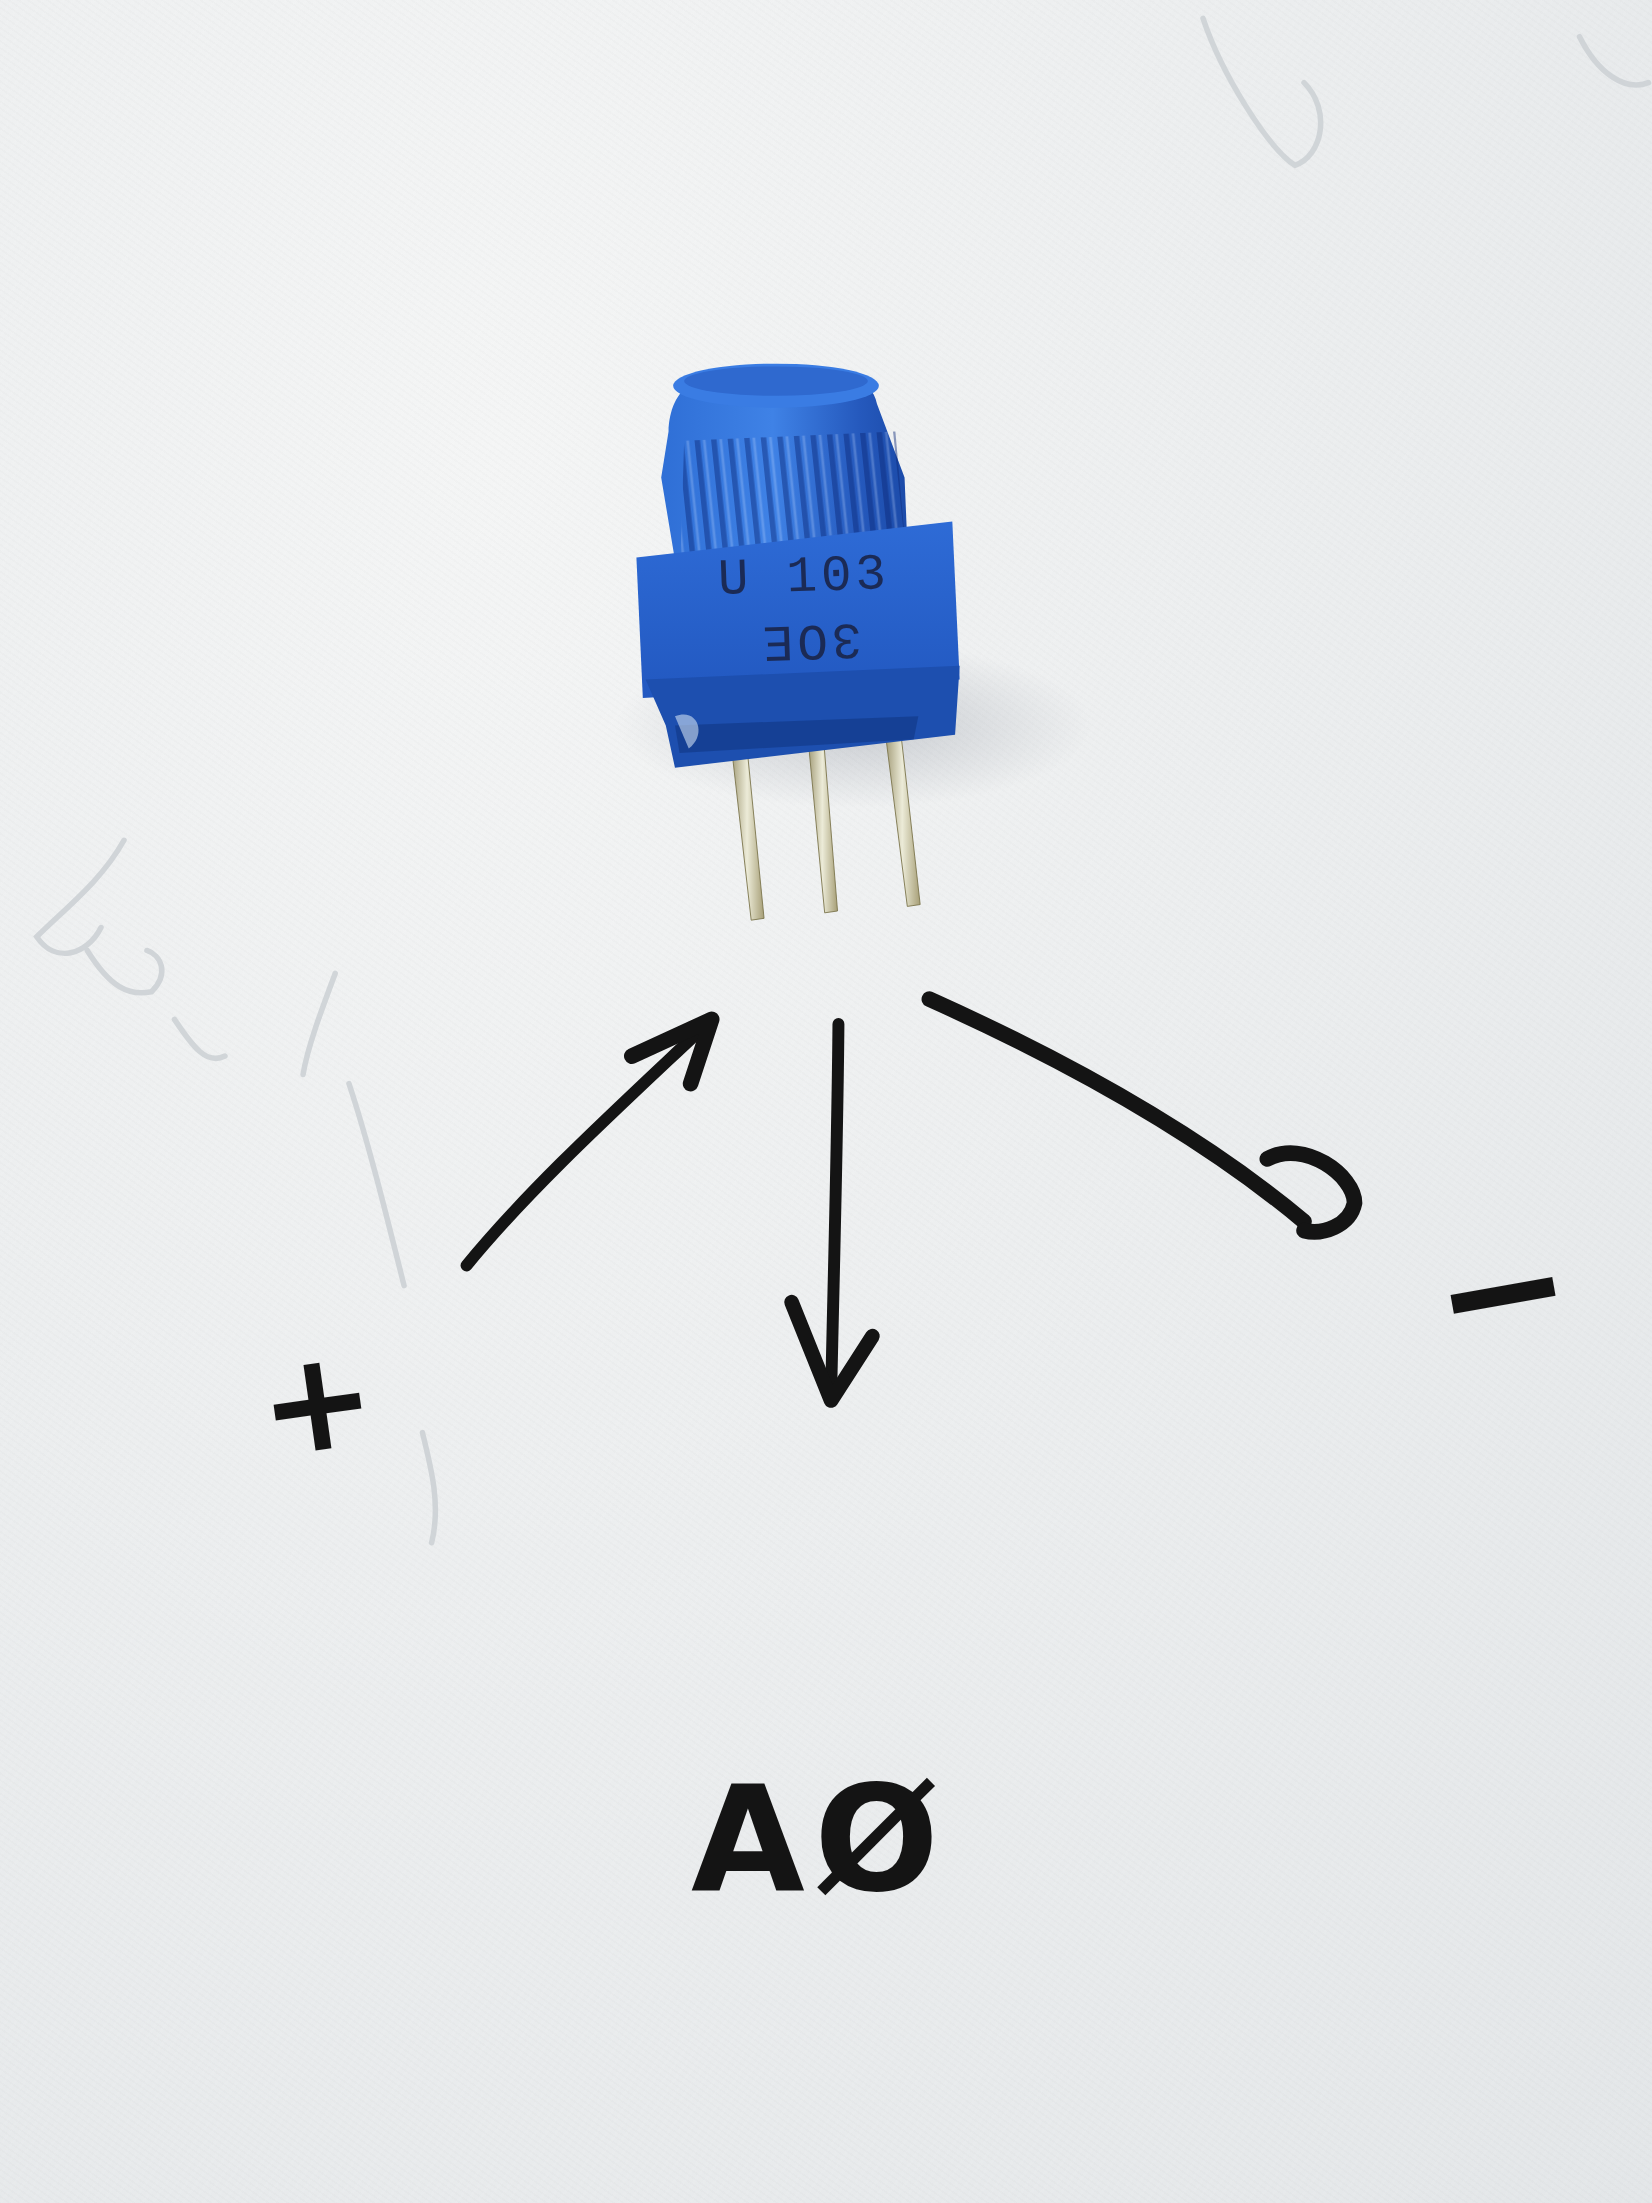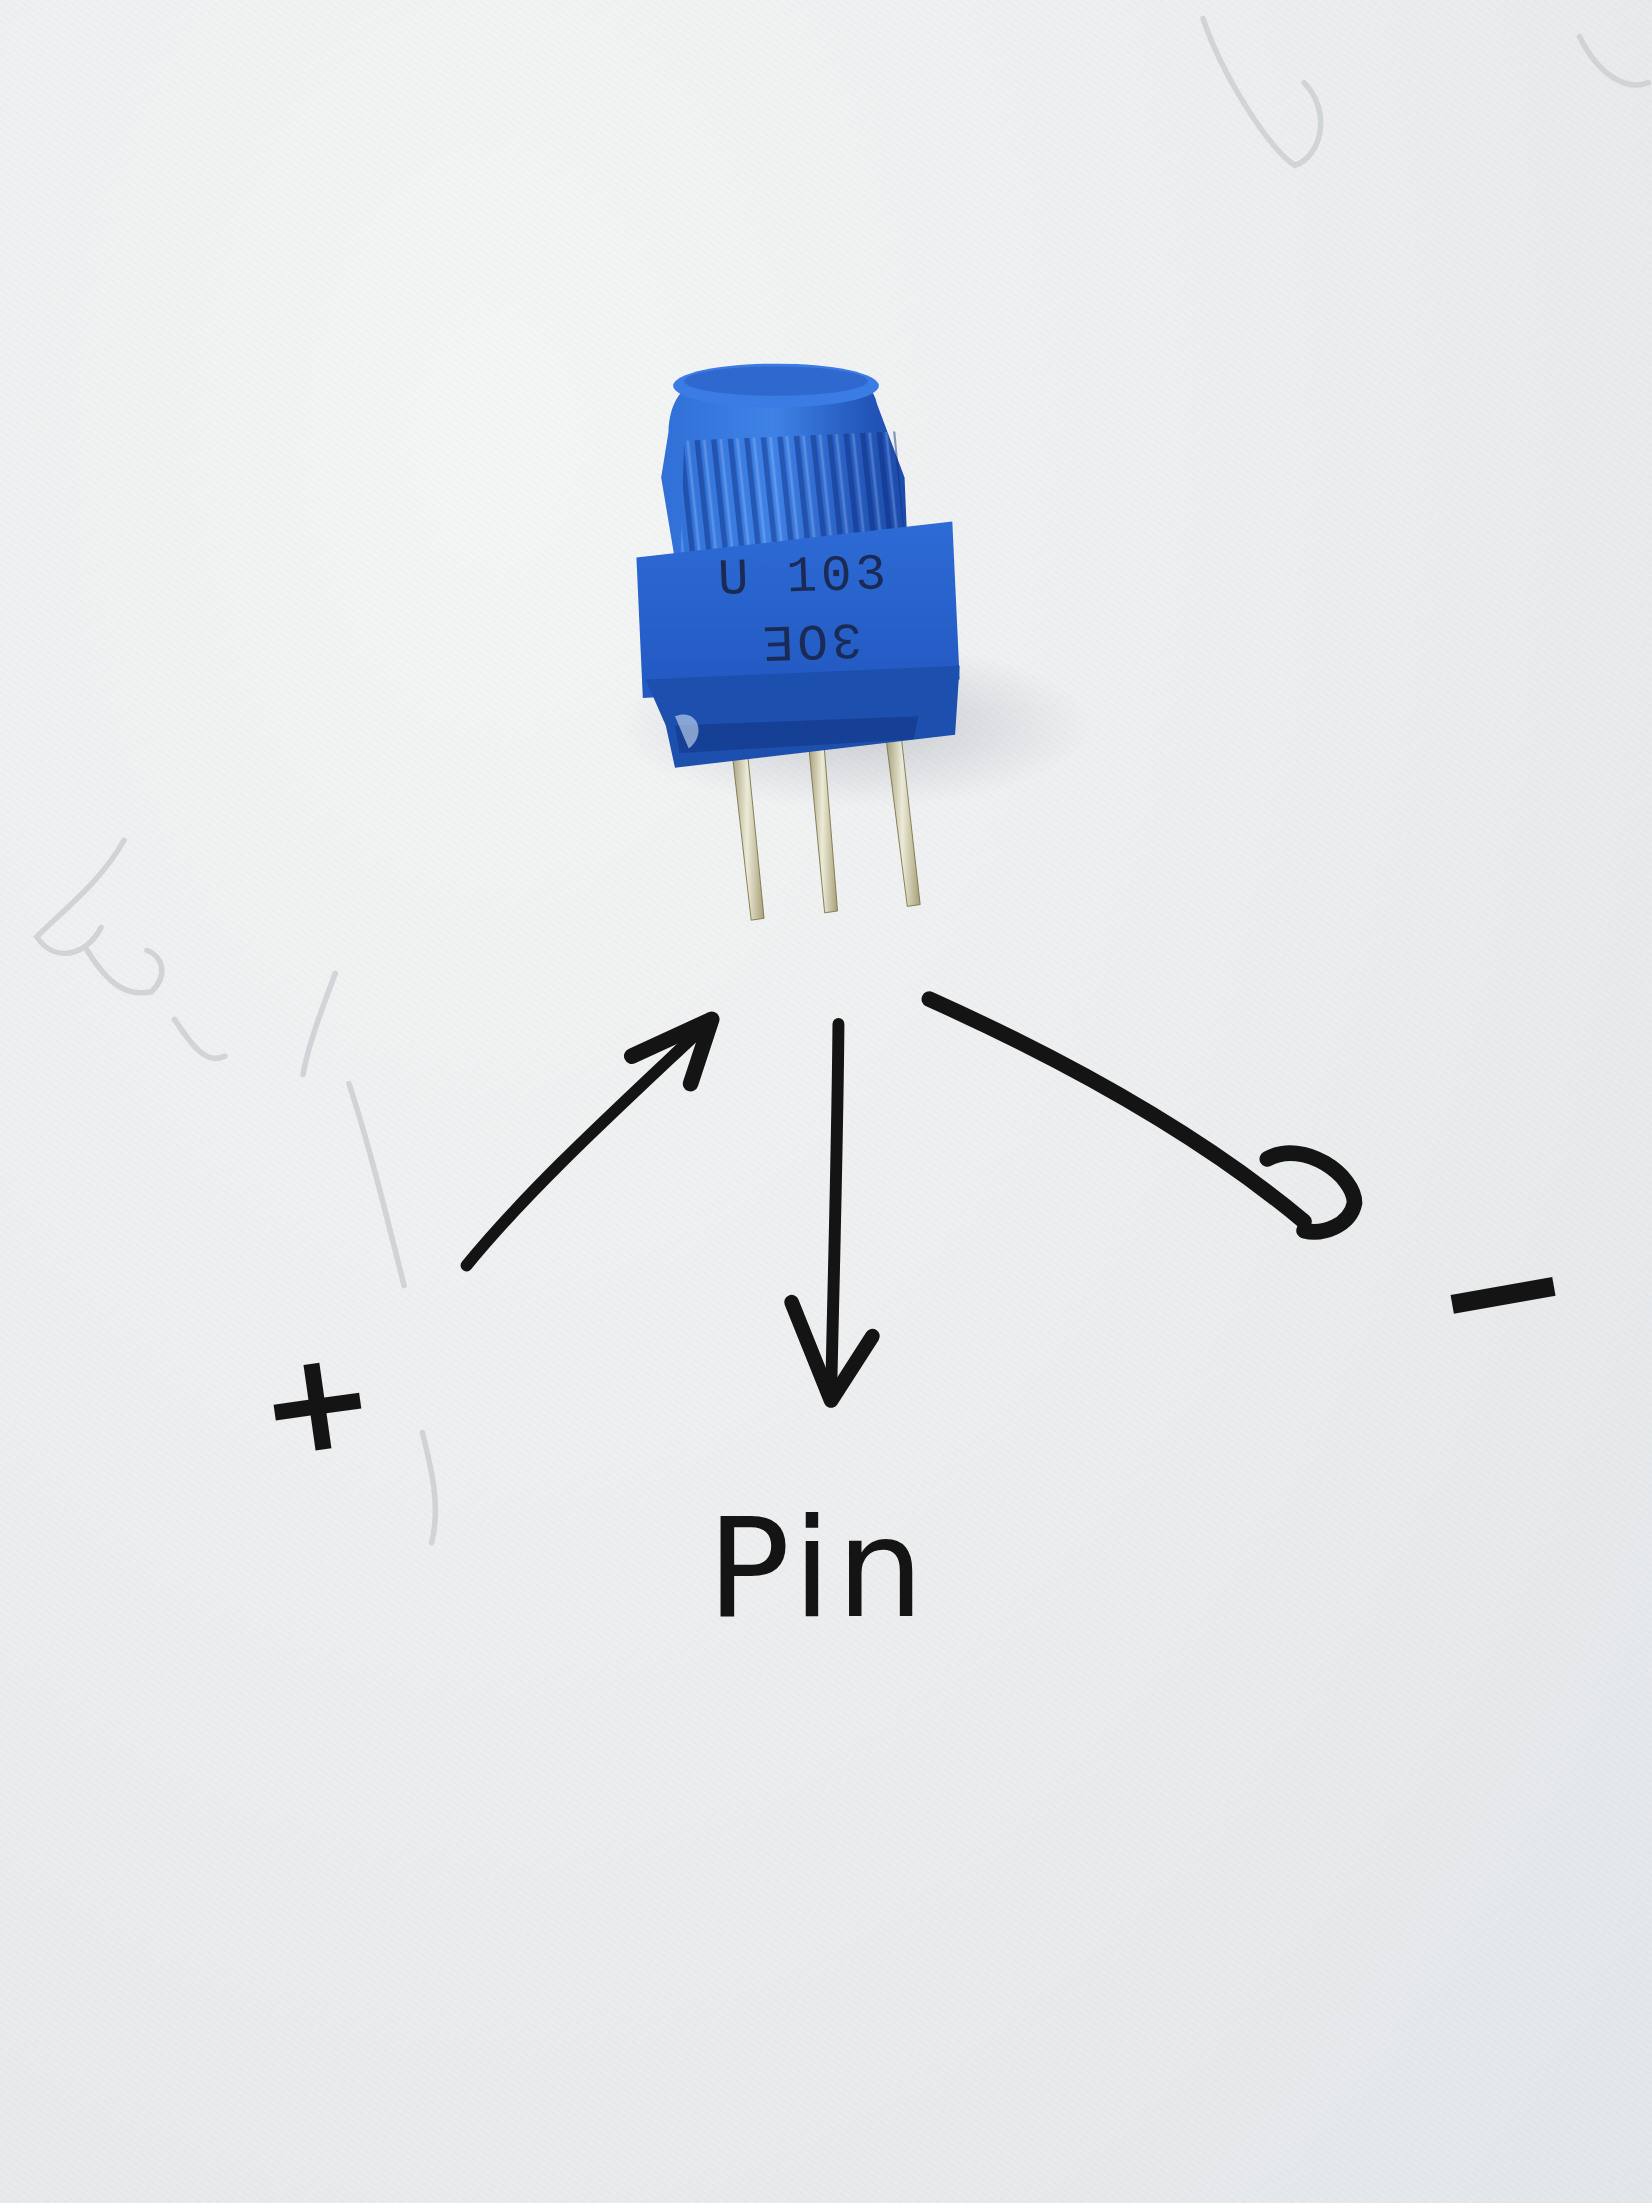--- a/index.html
+++ b/index.html
@@ -168,15 +168,15 @@
       </g>
       <g>
         <path d="M1012 1088 C 1150 1150, 1300 1230, 1420 1330" stroke-width="17"></path>
         <path d="M1380 1262 C 1420 1240, 1475 1280, 1475 1310 C 1470 1335, 1440 1345, 1420 1340" stroke-width="17"></path>
       </g>
     </g>
   </svg>
 
   <div class="handwritten hw-plus">+</div>
   <div class="handwritten hw-minus">−</div>
-  <div class="handwritten hw-pin">Pin</div>
+  <div class="handwritten hw-a0">AØ</div>
 </div>
 
 
 </body></html>

